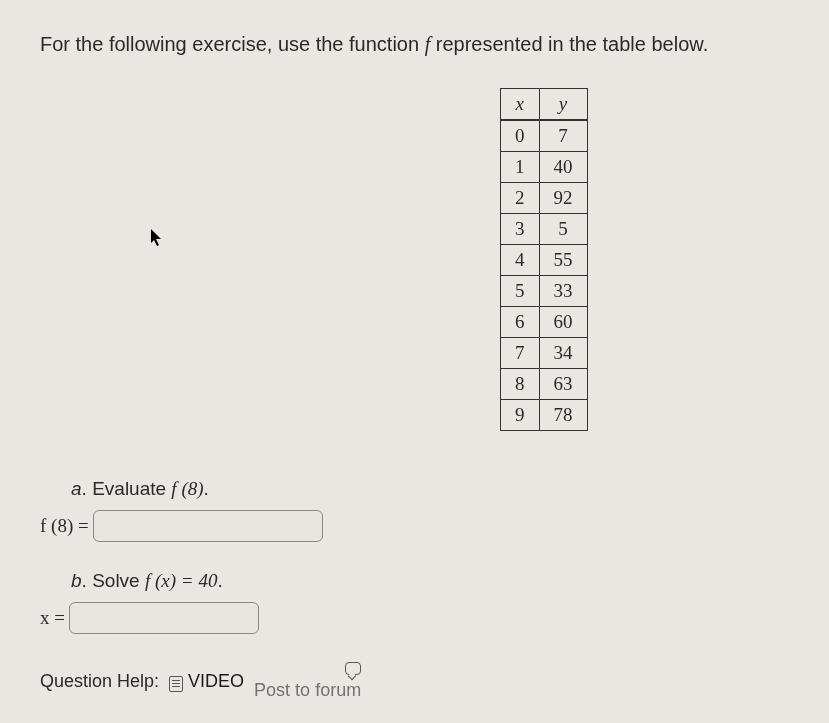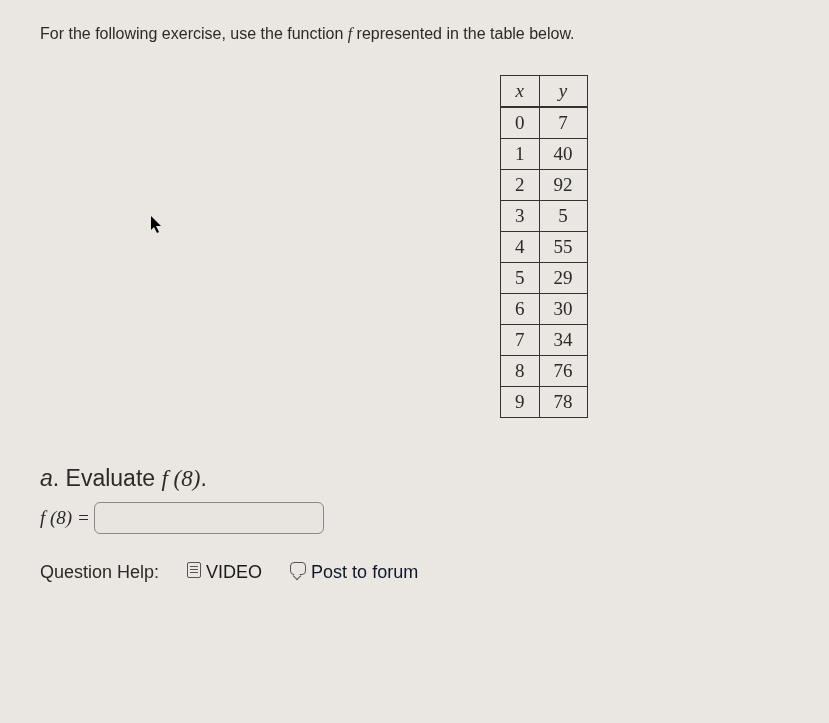--- a/index.html
+++ b/index.html
@@ -10,22 +10,22 @@
     body {
       font-family: "Helvetica Neue", Arial, sans-serif;
       background: #eae6e1;
       width: 829px;
       height: 723px;
       padding: 20px 40px;
       color: #2a2a2a;
       position: relative;
     }
     .instruction {
-      font-size: 16px;
-      margin-top: 3px;
+      font-size: 20px;
+      margin-top: 10px;
       margin-bottom: 30px;
       line-height: 1.4;
     }
     .main-area {
       position: relative;
       height: 380px;
     }
     .function-table {
       position: absolute;
       left: 460px;
@@ -53,63 +53,64 @@
       font-size: 18px;
       color: #000;
     }
     .questions {
       margin-top: 10px;
     }
     .question-block {
       margin-bottom: 28px;
     }
     .question-label {
-      font-size: 23px;
+      font-size: 19px;
       margin-bottom: 10px;
+      margin-left: 31px;
     }
     .question-label .letter {
       font-style: italic;
     }
     .answer-line {
       display: flex;
       align-items: center;
       font-family: Georgia, serif;
       font-size: 19px;
     }
     .answer-line .expr {
-      font-style: italic;
     }
     .answer-input {
       border: 1.5px solid #888;
       border-radius: 6px;
       height: 32px;
       width: 230px;
       margin-left: 4px;
       background: #e8e4df;
       font-size: 16px;
       padding: 2px 6px;
     }
     .answer-input.small {
       width: 190px;
     }
     .help-line {
       font-size: 18px;
       margin-top: 8px;
       display: flex;
       align-items: center;
-      gap: 28px;
+      gap: 10px;
     }
     .help-link {
       display: inline-flex;
-      align-items: flex-start;
+      align-items: flex-end;
       gap: 5px;
       color: #1a1a1a;
     }
     .help-link.forum {
-      color: #0f172a;
+      color: #737373;
+      flex-direction: column;
     }
     .icon-doc {
       display: inline-block;
       width: 14px;
       height: 16px;
       border: 1.5px solid #555;
       border-radius: 2px;
       position: relative;
     }
     .icon-doc::before {
@@ -184,33 +185,33 @@
       <tr>
           <td>3</td>
           <td>5</td>
         </tr>
       <tr>
           <td>4</td>
           <td>55</td>
         </tr>
       <tr>
           <td>5</td>
-          <td>29</td>
+          <td>33</td>
         </tr>
       <tr>
           <td>6</td>
-          <td>30</td>
+          <td>60</td>
         </tr>
       <tr>
           <td>7</td>
           <td>34</td>
         </tr>
       <tr>
           <td>8</td>
-          <td>76</td>
+          <td>63</td>
         </tr>
       <tr>
           <td>9</td>
           <td>78</td>
         </tr>
     </tbody>
   </table>
 </div>
 
 <div class="questions">
@@ -218,20 +219,29 @@
   <div class="question-block">
     <div class="question-label">
       <span class="letter">a</span><span>. Evaluate </span><span class="fvar">f (8)</span><span>.</span>
     </div>
     <div class="answer-line">
       <span class="expr">f (8) =</span>
       <input type="text" class="answer-input" style="">
     </div>
   </div>
 
+  <div class="question-block">
+    <div class="question-label">
+      <span class="letter">b</span><span>. Solve </span><span class="fvar">f (x) = 40</span><span>.</span>
+    </div>
+    <div class="answer-line">
+      <span class="expr">x =</span>
+      <input type="text" class="answer-input small" style="">
+    </div>
+  </div>
 
   <div class="help-line">
     <span>Question Help:</span>
     <span class="help-link">
       <span class="icon-doc"></span>
       <span>VIDEO</span>
     </span>
     <span class="help-link forum">
       <span class="icon-chat"></span>
       <span>Post to forum</span>

